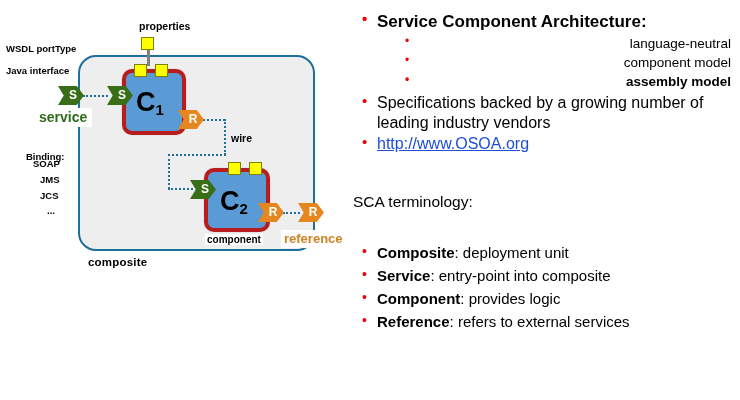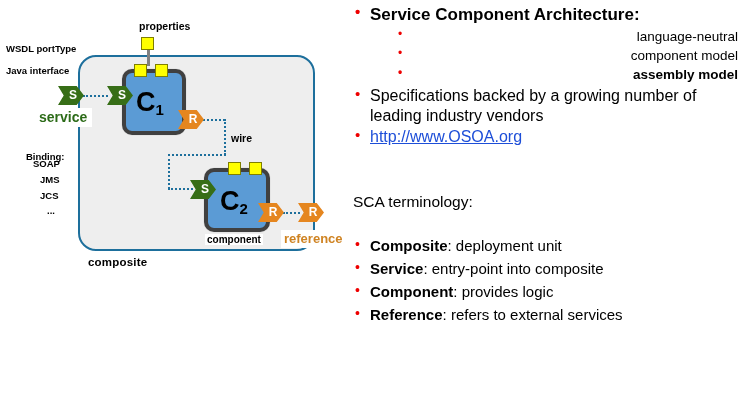--- a/index.html
+++ b/index.html
@@ -19,21 +19,21 @@
     box-sizing:border-box;
   }
   .composite-label{
     position:absolute;left:88px;top:256px;font-size:11.5px;font-weight:bold;color:#000;
     letter-spacing:.2px;
   }
 
   
   .comp{
     position:absolute;background:#5b9bd5;border-radius:10px;
-    border:4px solid #404040;box-sizing:border-box;
+    border:4px solid #b91c1c;box-sizing:border-box;
     box-shadow:0 0 0 0.5px #dcdcdc;
   }
   #comp-c1{left:122px;top:69px;width:64px;height:66px;}
   #comp-c2{left:204px;top:168px;width:66px;height:64px;}
   .comp-name{
     position:absolute;color:#000;font-weight:bold;
     font-family:"Liberation Sans", sans-serif;
   }
   #comp-c1 .comp-name{left:10px;top:14px;font-size:27px;}
   #comp-c2 .comp-name{left:12px;top:14px;font-size:27px;}
@@ -110,21 +110,21 @@
     background:#ffffff;padding:1px 3px 2px 3px;
   }
   .component-label{
     position:absolute;left:205px;top:234px;font-size:10px;font-weight:bold;color:#000;
     background:#ffffff;padding:0 2px;
   }
 
   
   .panel{position:absolute;left:345px;top:0;width:395px;height:400px;}
 
-  ul.lvl1{list-style:none;margin:0;padding:0;}
+  ul.lvl1{list-style:none;margin:7px;padding:0;}
   li.b{position:relative;padding-left:17px;margin:0 0 2px 0;color:#000;}
   li.b::before{
     content:"\2022";position:absolute;left:2px;top:-1px;color:#ee0000;
     font-size:15px;line-height:1.25;
   }
 
   .t-top{position:absolute;left:8px;top:4px;width:385px;}
   .l1{font-size:17px;font-weight:bold;line-height:1.28;}
   .sub{list-style:none;margin:1px 0 1px 0;padding-left:26px;}
   .sub li{position:relative;padding-left:16px;font-size:13.5px;font-weight:normal;line-height:1.42;text-align:right;}

